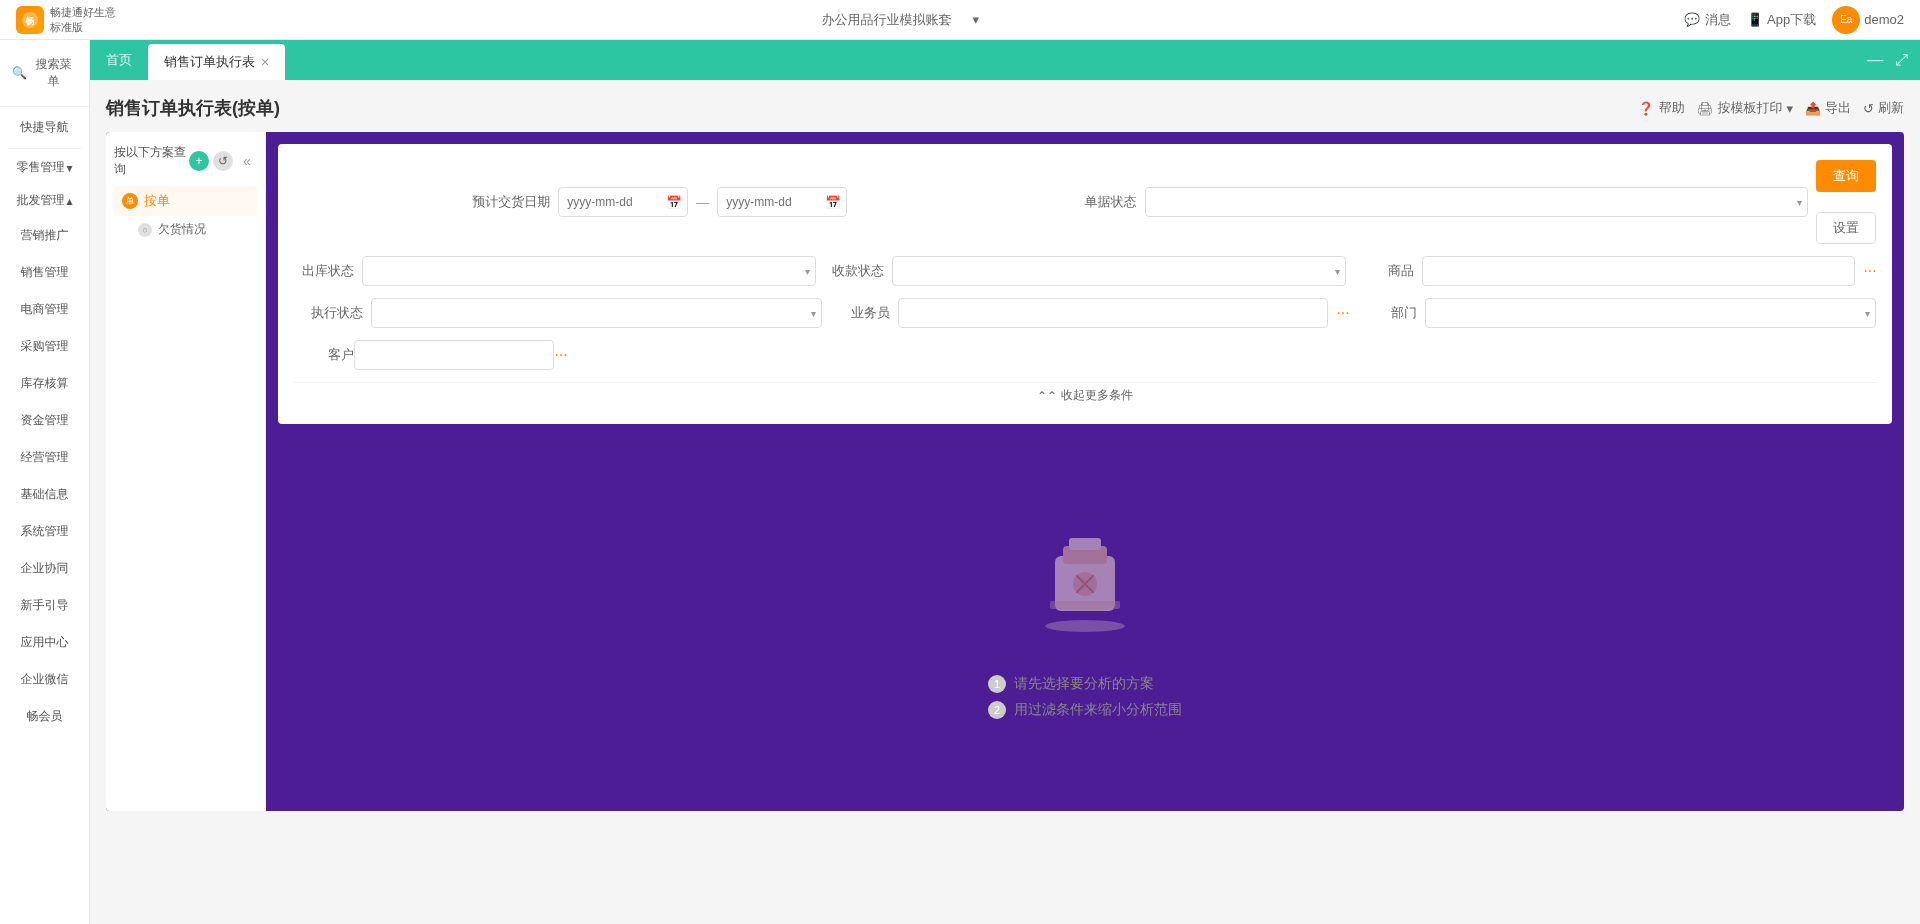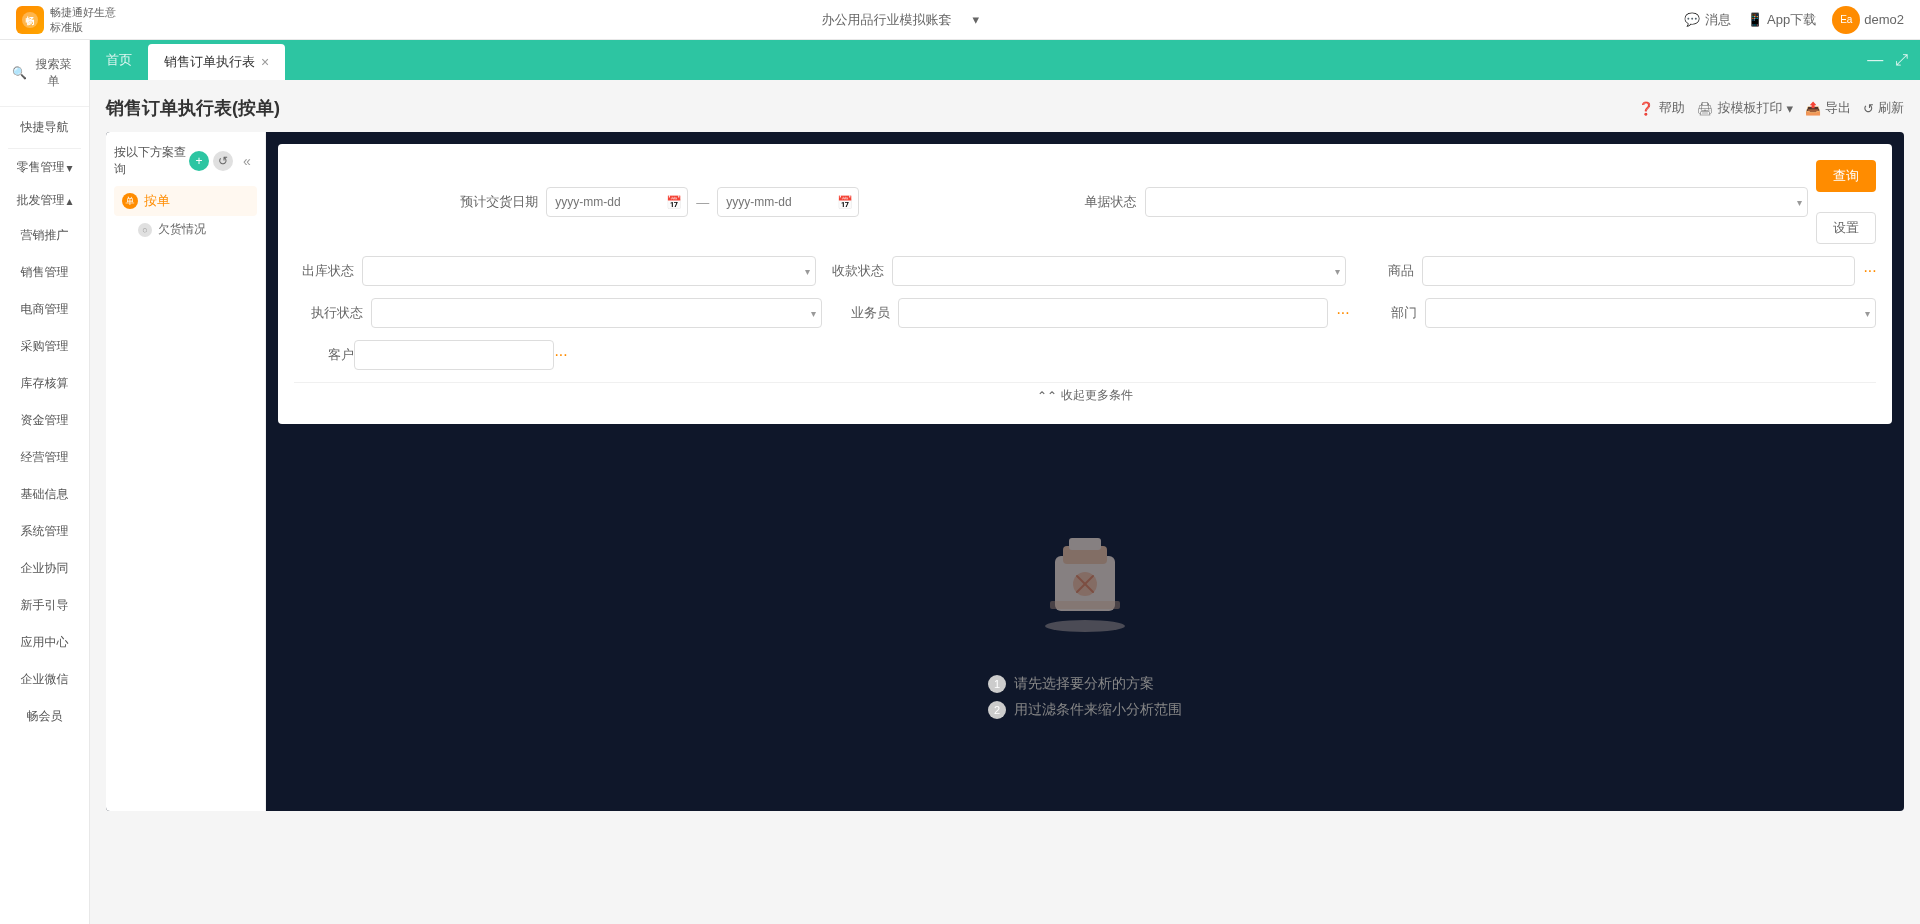--- a/index.html
+++ b/index.html
@@ -63,34 +63,34 @@
     .lp-btn.add { background: #2dc5a2; color: #fff; }
     .lp-btn.refresh { background: #e0e0e0; color: #666; }
     .lp-btn.collapse { background: none; color: #999; font-size: 14px; }
     .scheme-item { display: flex; align-items: center; gap: 6px; padding: 6px 8px; border-radius: 4px; cursor: pointer; font-size: 13px; }
     .scheme-item.active { background: #fff8f0; color: #ff8c00; }
     .scheme-item .scheme-icon { width: 16px; height: 16px; border-radius: 50%; background: #ff8c00; display: flex; align-items: center; justify-content: center; color: white; font-size: 10px; }
     .sub-item { padding: 5px 8px 5px 24px; border-radius: 4px; cursor: pointer; font-size: 12px; color: #666; display: flex; align-items: center; gap: 6px; }
     .sub-icon { width: 14px; height: 14px; border-radius: 50%; background: #e0e0e0; display: flex; align-items: center; justify-content: center; color: #999; font-size: 9px; }
 
     
-    .content-with-panel { display: flex; flex: 1; background: #0f172a; border-radius: 4px; overflow: hidden; min-height: 500px; }
+    .content-with-panel { display: flex; flex: 1; background: #4c1d95; border-radius: 4px; overflow: hidden; min-height: 500px; }
     .right-content { flex: 1; padding: 12px; overflow: auto; }
 
     
     .date-tabs { display: flex; gap: 4px; align-items: center; }
     .date-tab { padding: 2px 8px; border-radius: 3px; font-size: 12px; cursor: pointer; color: #666; background: none; border: none; }
     .date-tab.active { background: #ff8c00; color: #fff; border-radius: 10px; }
 
     
     .filter-input { height: 30px; border: 1px solid #ddd; border-radius: 4px; padding: 0 8px; font-size: 12px; color: #333; outline: none; background: #fff; }
     .filter-select { height: 30px; border: 1px solid #ddd; border-radius: 4px; padding: 0 24px 0 8px; font-size: 12px; color: #333; outline: none; background: #fff; appearance: none; cursor: pointer; min-width: 180px; }
     .select-wrapper { position: relative; display: inline-flex; align-items: center; }
     .select-wrapper .chevron { position: absolute; right: 6px; color: #999; font-size: 10px; pointer-events: none; }
-    .date-input { height: 30px; border: 1px solid #ddd; border-radius: 4px; padding: 0 28px 0 8px; font-size: 12px; color: #999; background: #fff; outline: none; width: 142px; }
+    .date-input { height: 30px; border: 1px solid #ddd; border-radius: 4px; padding: 0 28px 0 8px; font-size: 12px; color: #999; background: #fff; outline: none; width: 130px; }
     .date-input-wrapper { position: relative; display: inline-flex; align-items: center; }
     .date-input-wrapper .cal-icon { position: absolute; right: 6px; color: #ff8c00; font-size: 13px; pointer-events: none; }
     .dotdot { color: #ff8c00; font-size: 16px; cursor: pointer; letter-spacing: -1px; }
 
     
     .collapse-row { text-align: center; padding: 4px; border-top: 1px solid #f0f0f0; margin-top: 4px; }
     .collapse-btn { color: #666; font-size: 12px; cursor: pointer; display: inline-flex; align-items: center; gap: 4px; }
 
     
     .action-btn { height: 32px; padding: 0 16px; border-radius: 4px; font-size: 13px; cursor: pointer; border: none; }

